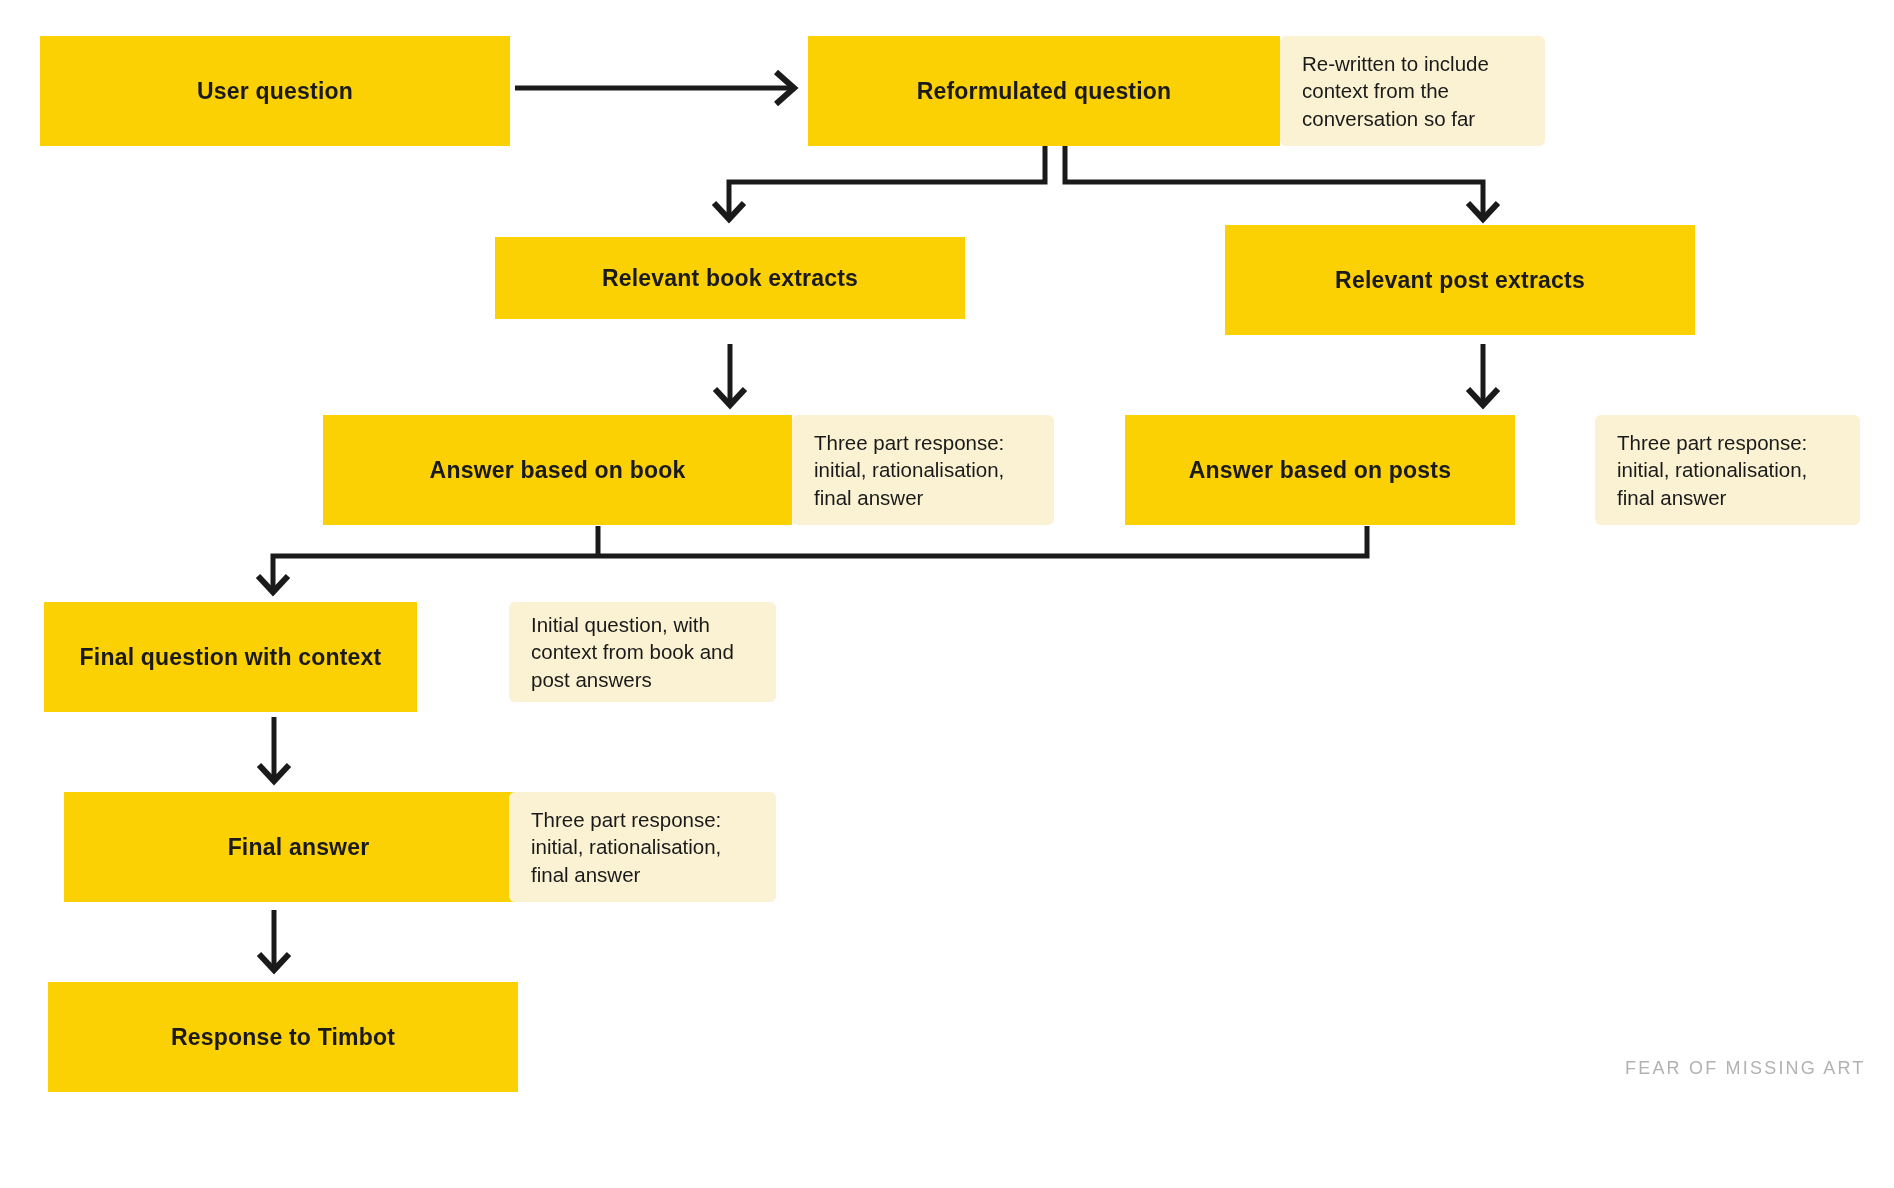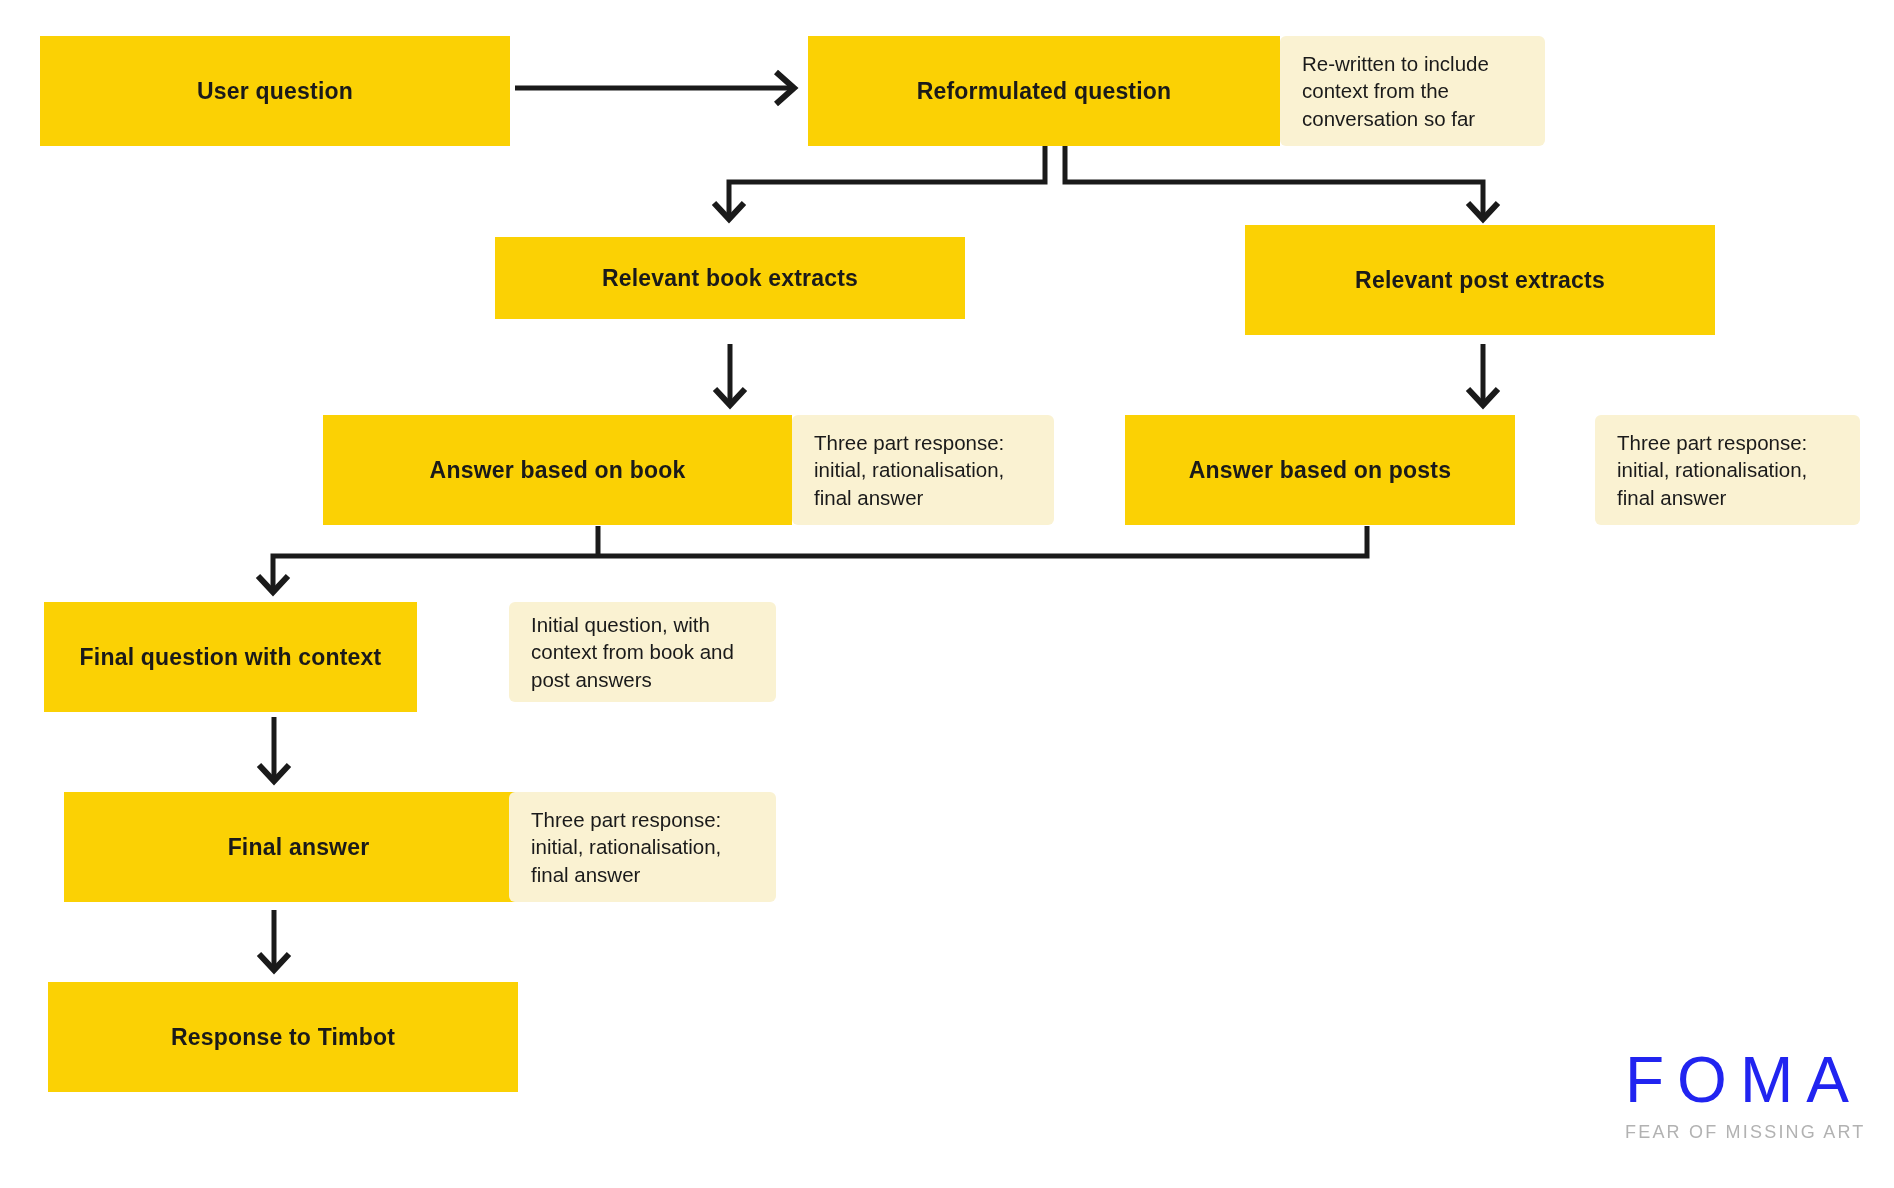--- a/index.html
+++ b/index.html
@@ -125,29 +125,28 @@
 
   <g>
     <path class="line" d="M274,910 V966"></path>
     <path class="head" d="M259,954 L274,970 L289,954"></path>
   </g>
 </svg>
 
 <div class="node" style="left:40px;  top:36px;  width:470px; height:110px;">User question</div>
 <div class="node" style="left:808px; top:36px;  width:472px; height:110px;">Reformulated question</div>
 <div class="node" style="left:495px; top:225px; width:470px; height:82px;margin-top:12px;">Relevant book extracts</div>
-<div class="node" style="left:1225px;top:225px; width:470px; height:110px;margin-left:20px;">Relevant post extracts</div>
+<div class="node" style="left:1225px;top:225px; width:470px; height:110px;">Relevant post extracts</div>
 <div class="node" style="left:323px; top:415px; width:469px; height:110px;">Answer based on book</div>
 <div class="node" style="left:1125px;top:415px; width:390px; height:110px;">Answer based on posts</div>
 <div class="node" style="left:44px;  top:602px; width:373px; height:110px;">Final question with context</div>
 <div class="node" style="left:56px;  top:792px; width:469px; height:110px;margin-left:8px;">Final answer</div>
 <div class="node" style="left:48px;  top:982px; width:470px; height:110px;">Response to Timbot</div>
 
 <div class="note" style="left:1280px;top:36px;  width:265px; height:110px;">Re-written to include context from the conversation so far</div>
 <div class="note" style="left:792px; top:415px; width:262px; height:110px;">Three part response: initial, rationalisation, final answer</div>
 <div class="note" style="left:1595px;top:415px; width:265px; height:110px;">Three part response: initial, rationalisation, final answer</div>
 <div class="note" style="left:509px; top:602px; width:267px; height:100px;">Initial question, with context from book and post answers</div>
 <div class="note" style="left:509px; top:792px; width:267px; height:110px;">Three part response: initial, rationalisation, final answer</div>
 
 <div class="logo">
-  <div class="wordmark">FOMA</div>
   <div class="tagline">FEAR OF MISSING ART</div>
 </div>
 
 </body></html>

